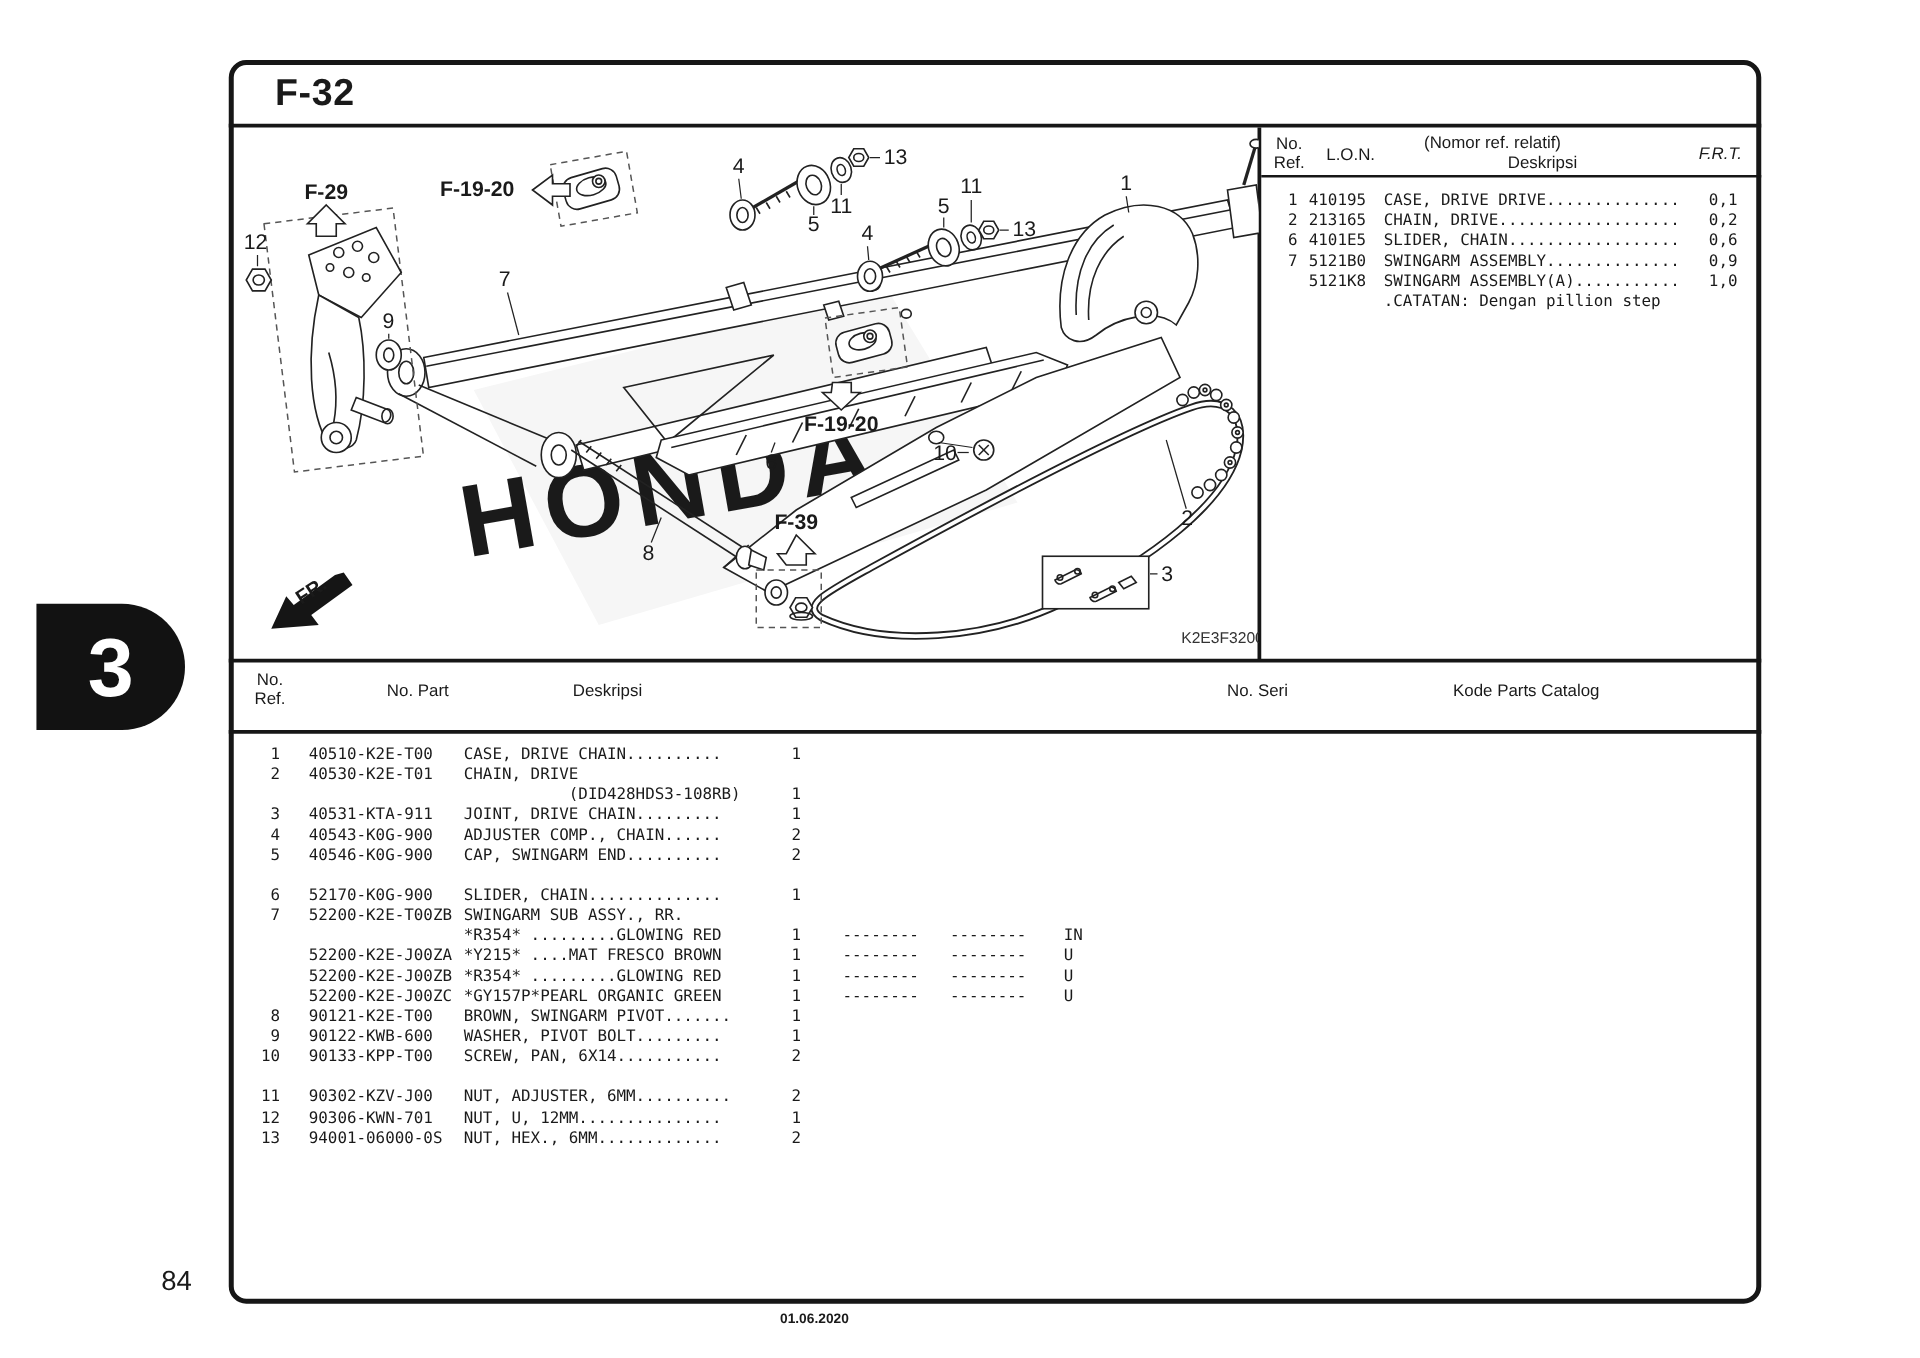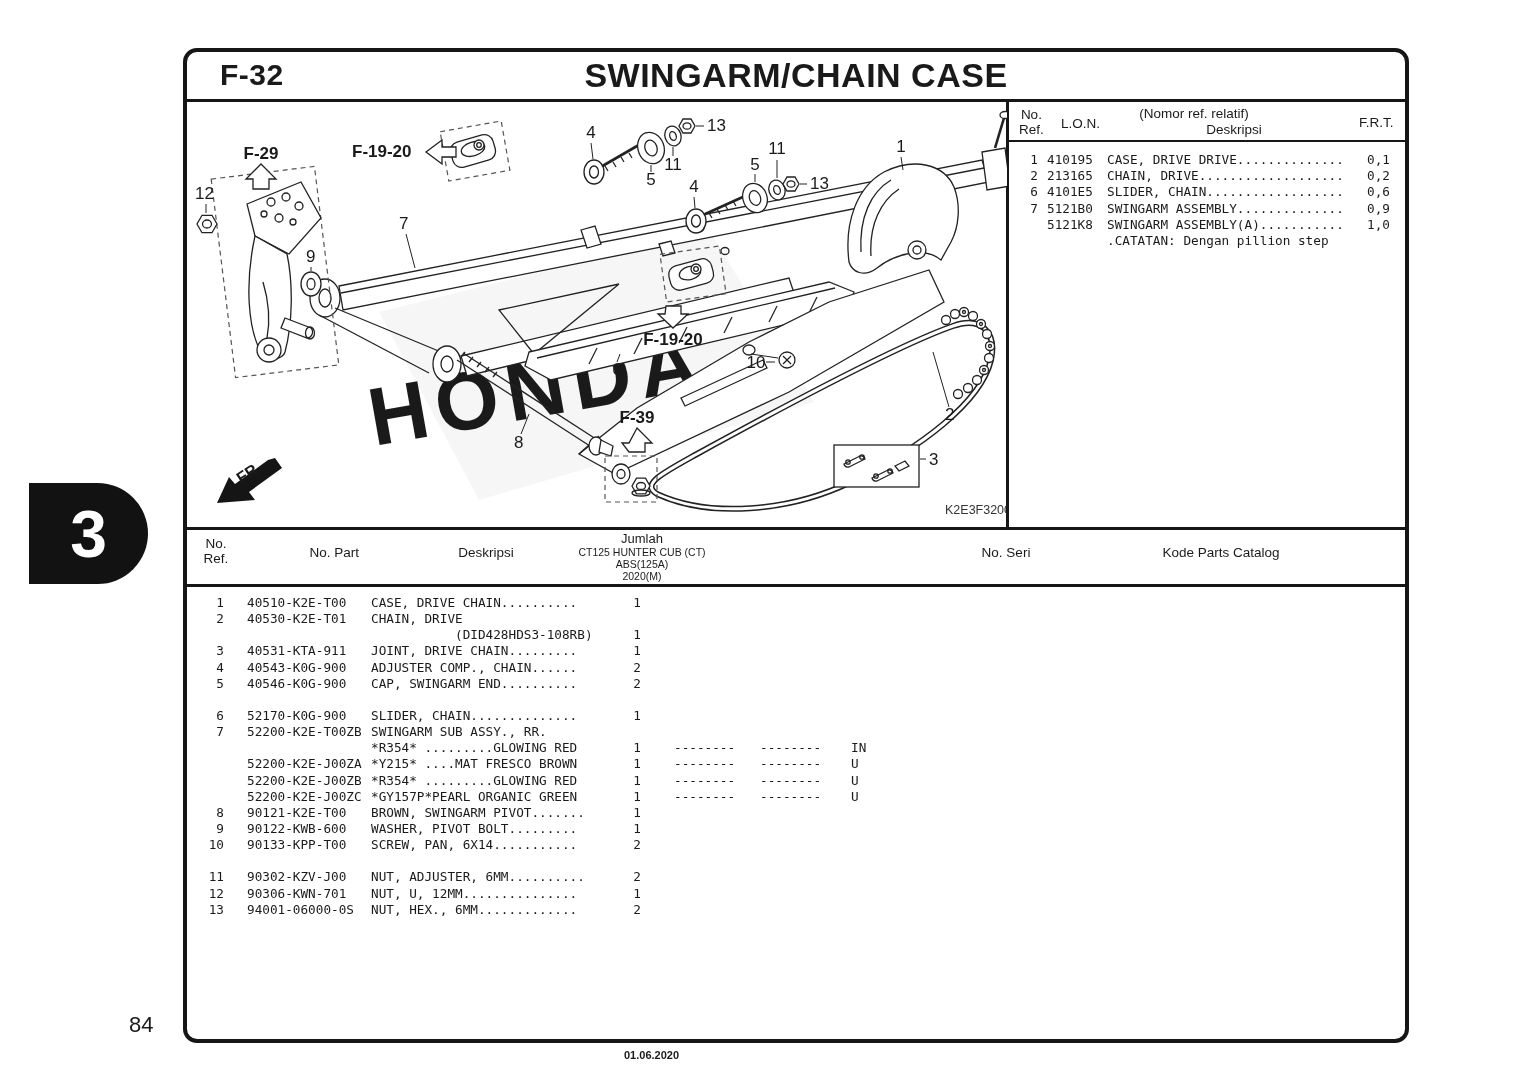--- a/index.html
+++ b/index.html
@@ -60,37 +60,36 @@
   .thick { stroke:#222; fill:none; stroke-width:2.6; }
 </style>
 </head>
 <body>
 
 <div class="screen">
 
   <div class="page-border"></div>
 
   <div class="page-code">F-32</div>
-  <div class="page-title">SWINGARM/CHAIN CASE</div>
   <div class="hline" style="left:154px; top:99px; width:1226px; height:3px;"></div>
 
   <div class="section-tab">
     <span>3</span>
   </div>
 
   <div class="vline" style="left:977px; top:102px; width:3px; height:426px;"></div>
   <div class="hline" style="left:980px; top:140px; width:400px; height:2px;"></div>
   <div class="ref-head" style="left:990px; top:107px; position:absolute; text-align:center;">
     <div>No.</div>
     <div>Ref.</div>
   </div>
   <div class="ref-head" style="left:1032px; top:116px; position:absolute;">L.O.N.</div>
   <div class="ref-head" style="left:1085px; top:106px; position:absolute; width:160px; text-align:center;">(Nomor ref. relatif)</div>
   <div class="ref-head" style="left:1160px; top:122px; position:absolute; width:90px; text-align:center;">Deskripsi</div>
-  <div class="ref-head" style="left:1330px; top:115px; position:absolute;">F.R.T.</div>
+  <div class="ref-head" style="left:1330px; top:115px; position:absolute;font-style:italic;">F.R.T.</div>
   <div class="ref-rows">
 
   <div class="rrow">
       <span class="r-ref">1</span>
       <span class="r-lon">410195</span>
       <span class="r-desc">CASE, DRIVE DRIVE..............</span>
       <span class="r-frt">0,1</span>
     </div>
       <div class="rrow">
       <span class="r-ref">2</span>
@@ -354,26 +353,20 @@
     <text x="756" y="412" class="dcode">K2E3F3200</text>
   </svg>
 
   <div class="hline" style="left:154px; top:527px; width:1226px; height:3px;"></div>
   <div class="pt-head" style="left:167px; top:536px; position:absolute; width:40px;">
     <div>No.</div>
     <div>Ref.</div>
   </div>
   <div class="pt-head" style="left:230px; top:545px; position:absolute; width:100px;text-align:right;">No. Part</div>
   <div class="pt-head" style="left:407px; top:545px; position:absolute; width:100px;">Deskripsi</div>
-  <div class="pt-head" style="left:533px; top:531px; position:absolute; width:160px;">
-    <div style="font-size:13px;">Jumlah</div>
-    <div class="small" style="font-size:10.5px; line-height:12px;">CT125 HUNTER CUB (CT)</div>
-    <div class="small" style="font-size:10.5px; line-height:12px;">ABS(125A)</div>
-    <div class="small" style="font-size:10.5px; line-height:12px;">2020(M)</div>
-  </div>
   <div class="pt-head" style="left:927px; top:545px; position:absolute; width:100px;">No. Seri</div>
   <div class="pt-head" style="left:1117px; top:545px; position:absolute; width:150px;">Kode Parts Catalog</div>
   <div class="hline" style="left:154px; top:584px; width:1226px; height:3px;"></div>
 
   <div class="parts-rows">
 
   <div class="prow">
       <span class="p-ref">1</span>
       <span class="p-part">40510-K2E-T00</span>
       <span class="p-desc">CASE, DRIVE CHAIN..........</span>

